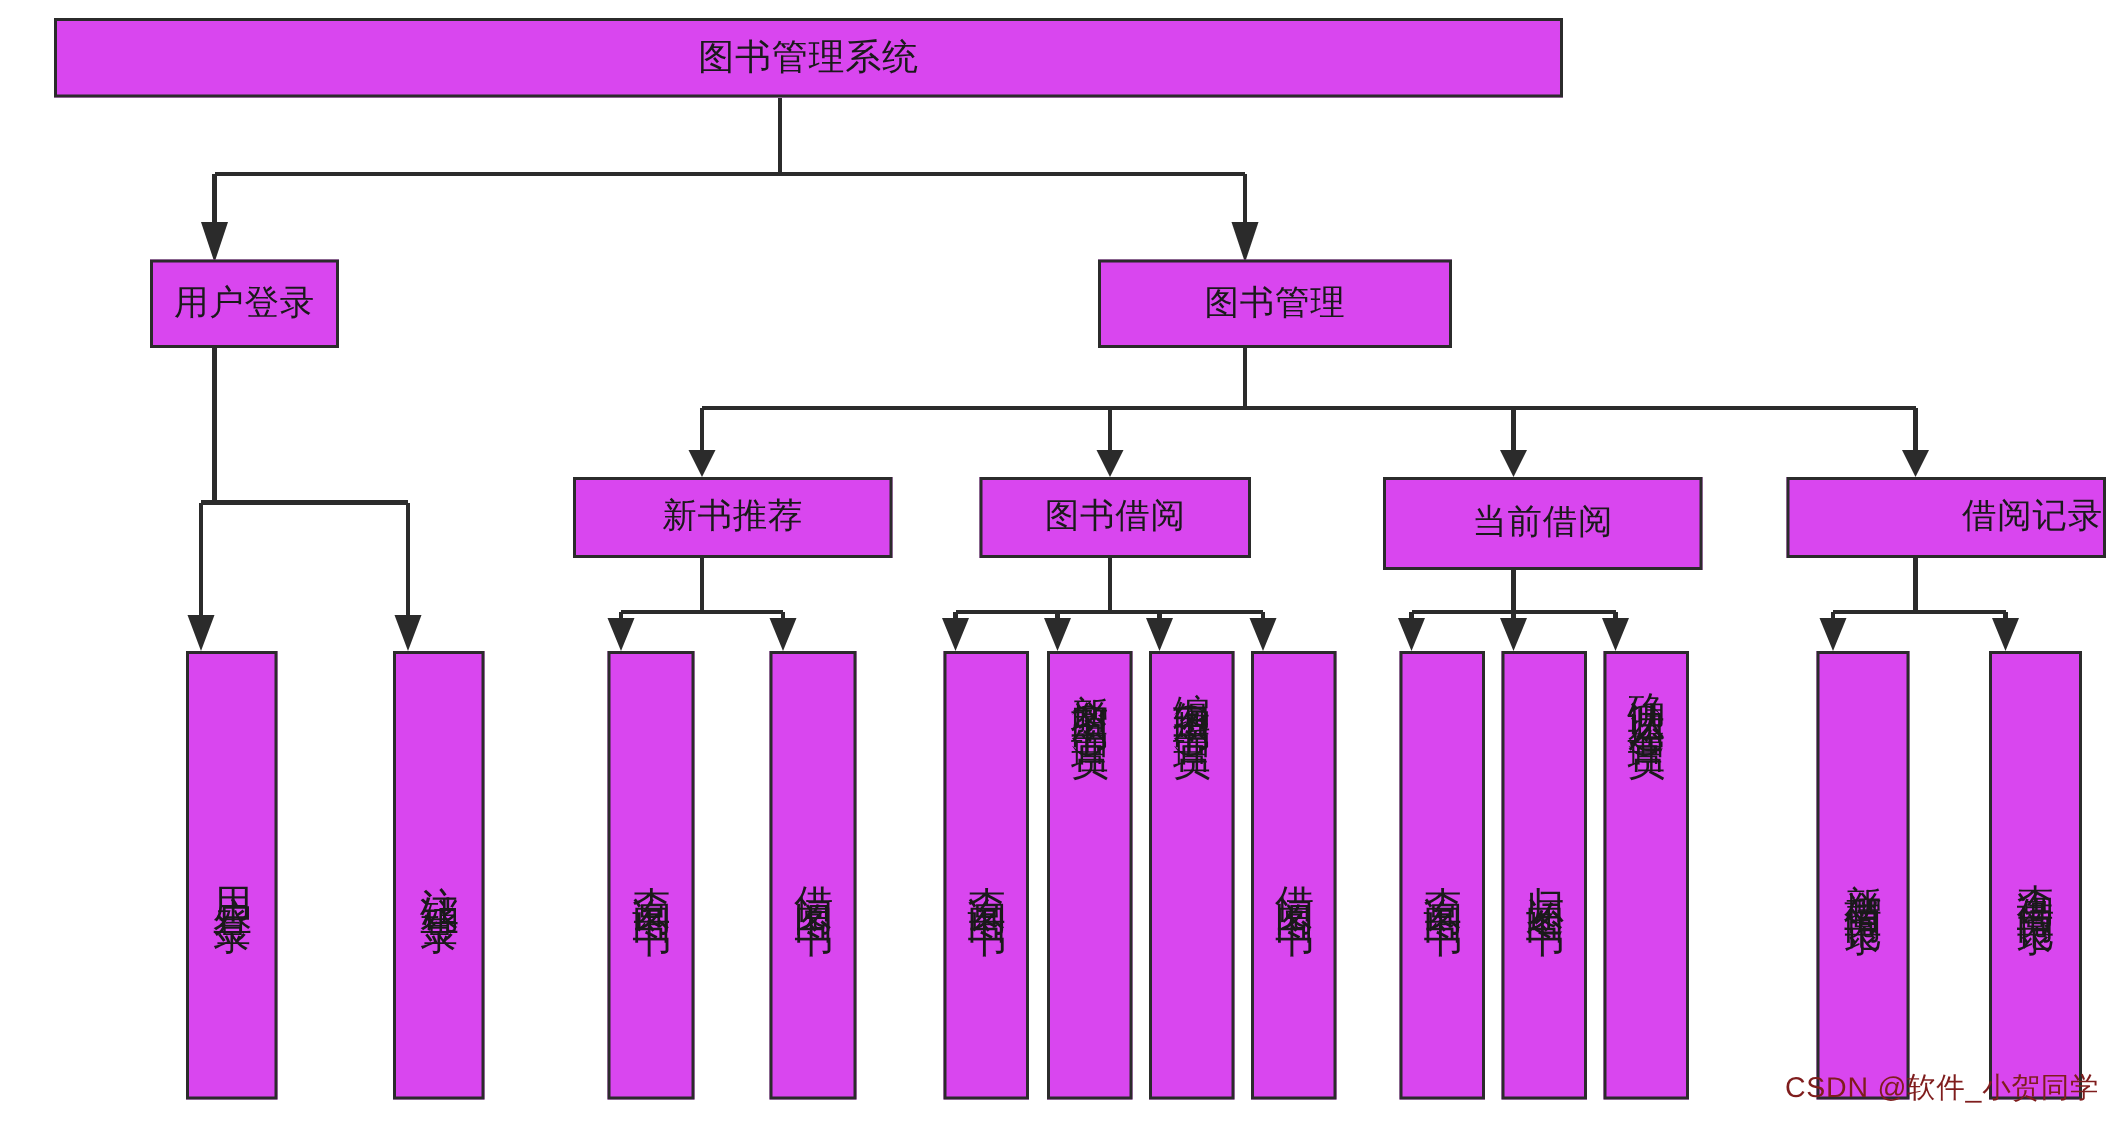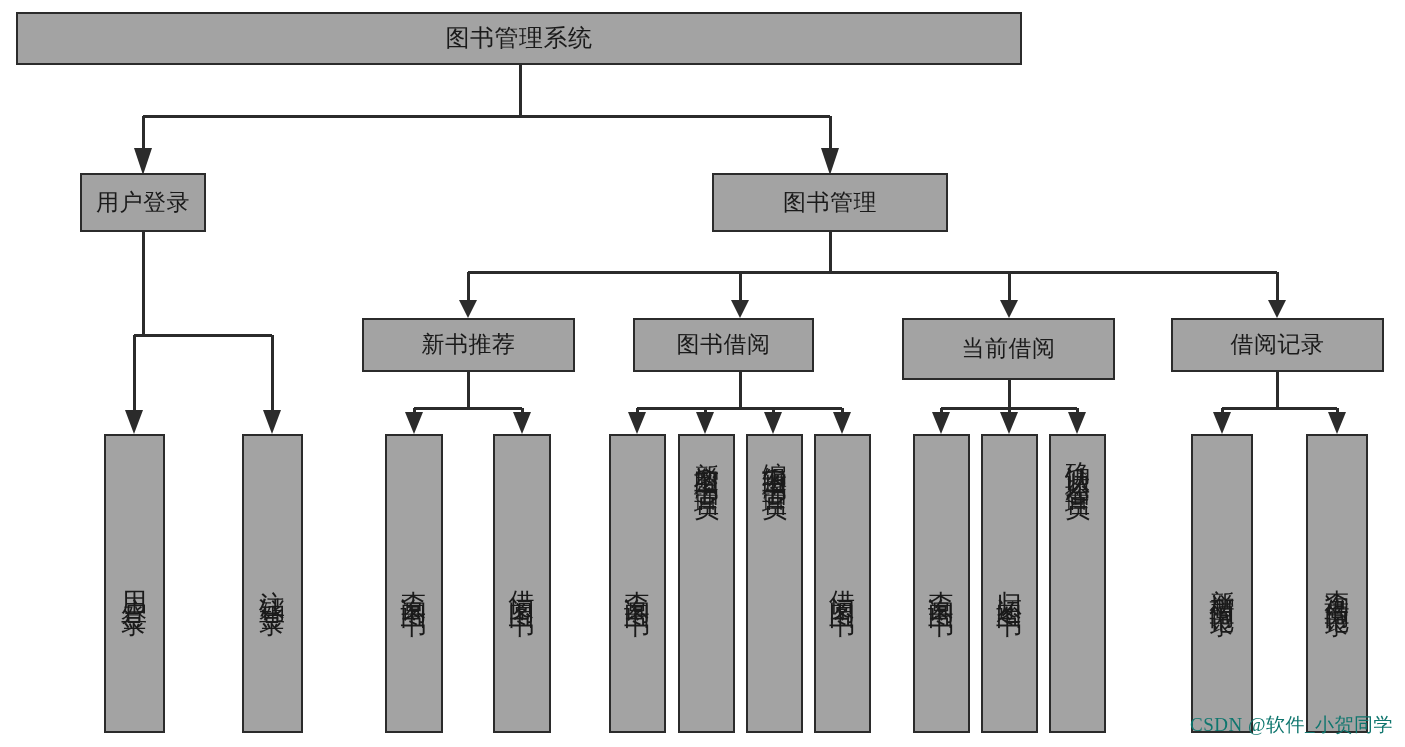--- a/index.html
+++ b/index.html
@@ -9,26 +9,27 @@
     background:#ffffff;
     font-family:"DejaVu Sans","Liberation Sans",sans-serif;
     overflow:hidden;
   }
   #canvas{position:relative;width:1405px;height:747px;}
   svg.lines{position:absolute;left:0;top:0;width:1405px;height:747px;}
 
   .node{
     position:absolute;
     box-sizing:border-box;
-    background:#a3a3a3;
+    background:#d946ef;
     border:2.5px solid #2b2b2b;
     display:flex;
     align-items:center;
     justify-content:center;
     color:#1a1a1a;
+    margin-left:20px;
   }
   .node .lbl{
     display:block;
     white-space:nowrap;
     line-height:1.02;
   }
 
   
   .h-node .lbl{
     font-size:23px;
@@ -55,24 +56,24 @@
     letter-spacing:5px;
   }
   .v-node.long-text{
     align-items:flex-start;
   }
 
   .watermark{
     position:absolute;
     left:1190px;top:712px;
     font-size:19px;
-    color:#0f766e;
+    color:#7f1d1d;
     letter-spacing:0.5px;
     white-space:nowrap;
-    font-family:Liberation Serif, serif;
+    font-family:Liberation Sans, sans-serif;
   }
 </style>
 </head>
 <body>
 
 <div id="canvas">
 
   <svg class="lines" viewBox="0 0 1405 747" xmlns="http://www.w3.org/2000/svg">
     <g stroke="#2b2b2b" stroke-width="3" fill="none" shape-rendering="crispEdges">
 
@@ -167,21 +168,21 @@
   </div>
 
   <div class="node h-node" style="left:633px;top:318px;width:181px;height:54px;">
     <span class="lbl">图书借阅</span>
   </div>
 
   <div class="node h-node" style="left:902px;top:318px;width:213px;height:62px;">
     <span class="lbl">当前借阅</span>
   </div>
 
-  <div class="node h-node" style="left:1171px;top:318px;width:213px;height:54px;">
+  <div class="node h-node" style="left:1171px;top:318px;width:213px;height:54px;justify-content:flex-end;">
     <span class="lbl">借阅记录</span>
   </div>
 
   <div class="node v-node" style="left:104px;top:434px;width:61px;height:299px;">
     <span class="lbl">用户登录</span>
   </div>
 
   <div class="node v-node" style="left:242px;top:434px;width:61px;height:299px;">
     <span class="lbl">注销登录</span>
   </div>

